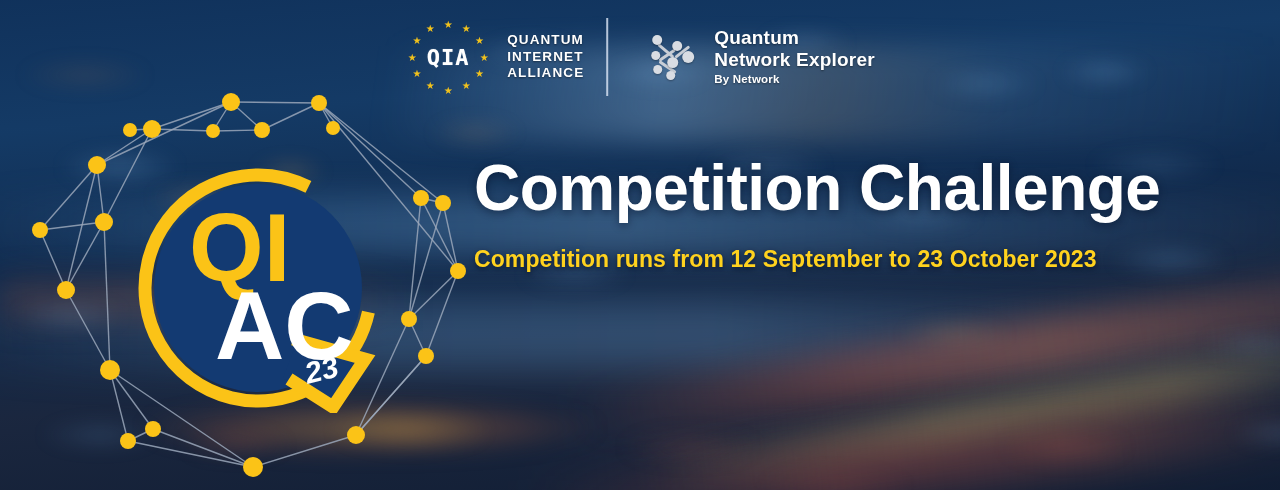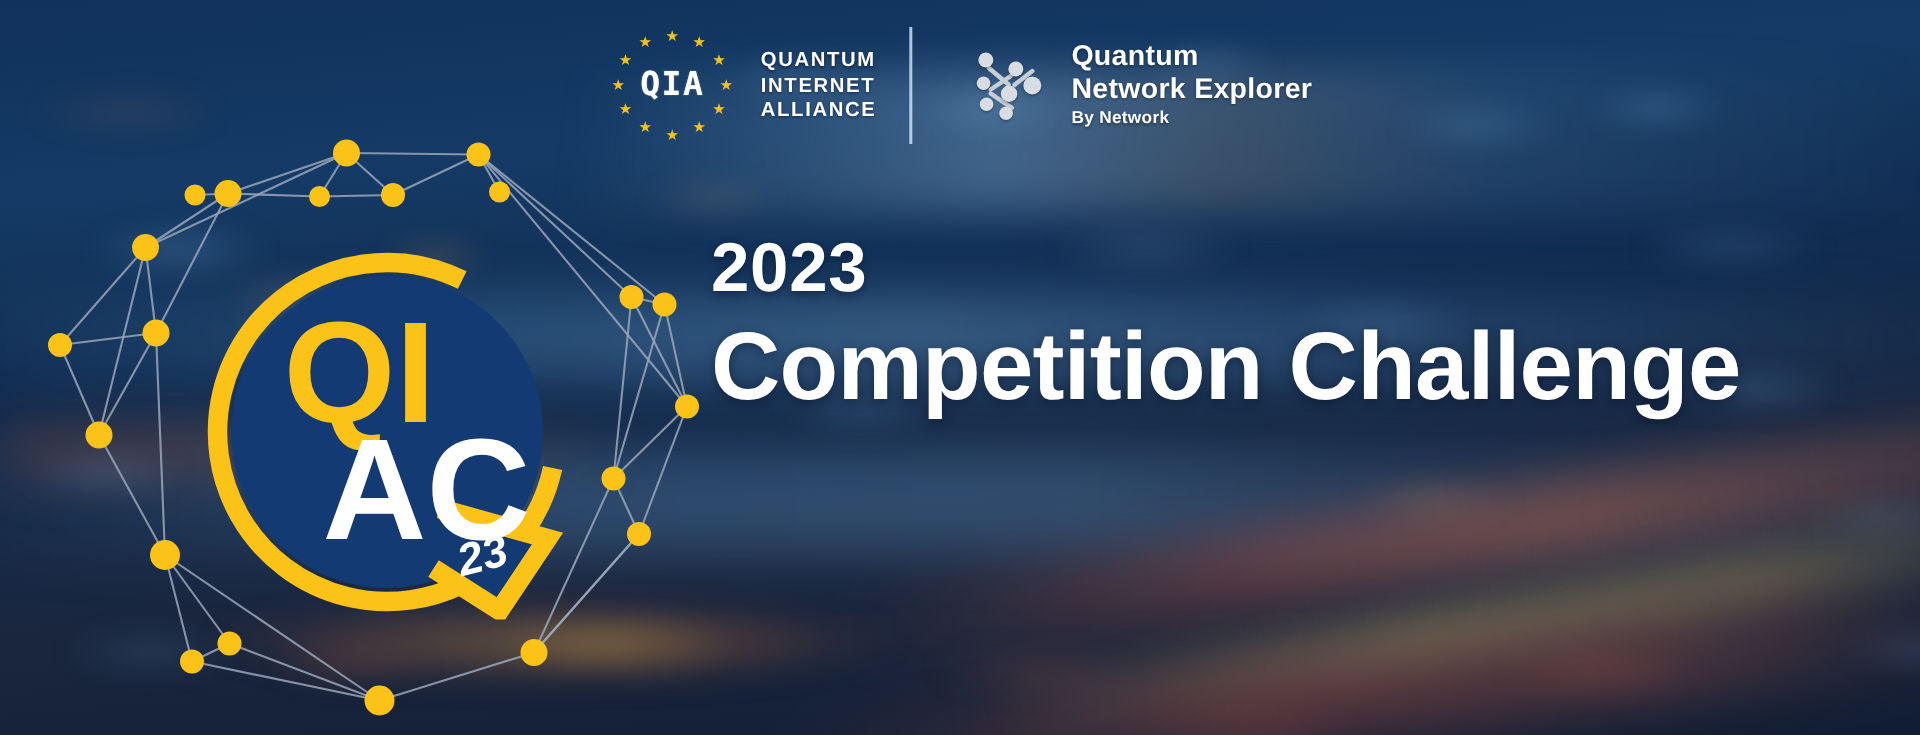--- a/index.html
+++ b/index.html
@@ -314,17 +314,17 @@
           <div class="qne-l1">Quantum</div>
           <div class="qne-l2">Network Explorer</div>
           <div class="qne-l3">By Network</div>
         </div>
       </div>
 
     </div>
   </div>
 
   <div class="copy">
-    <div class="year">2023</div>
     <div class="head">Competition Challenge</div>
+    <div class="sub">Competition runs from 12 September to 23 October 2023</div>
   </div>
 
 </div>
 
 </body></html>

